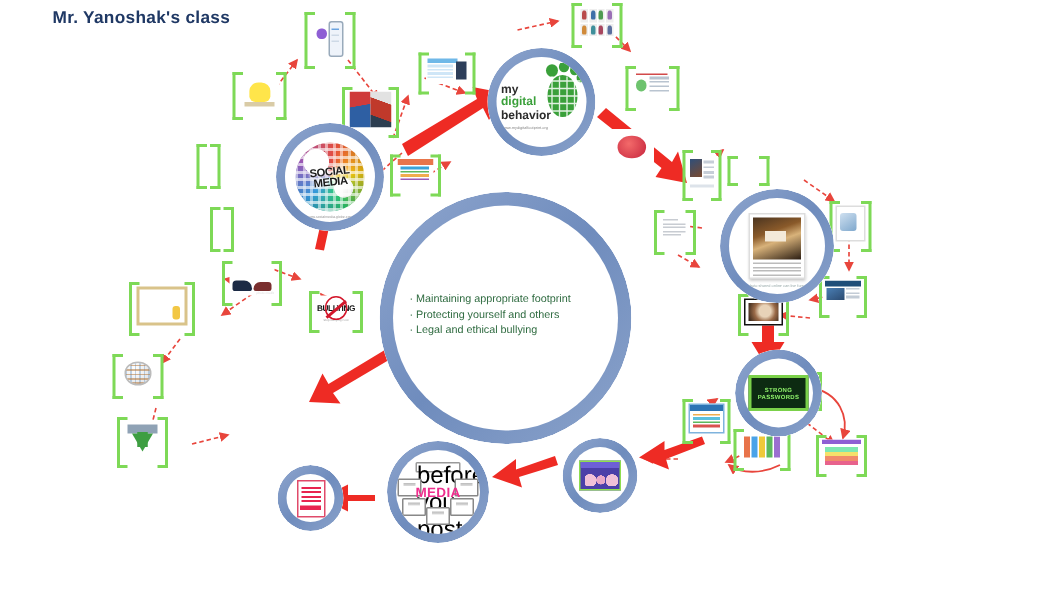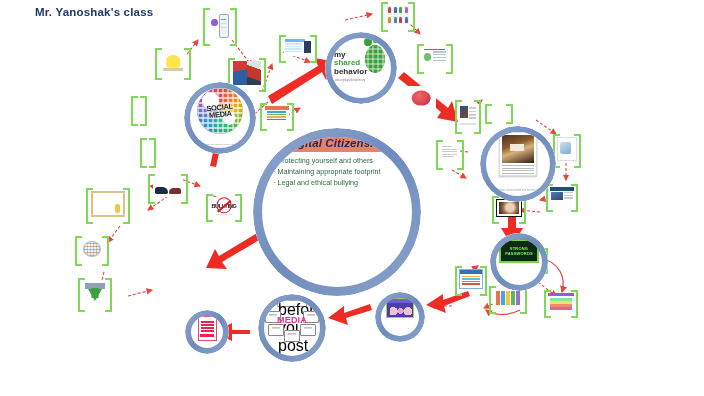--- a/index.html
+++ b/index.html
@@ -39,21 +39,21 @@
     box-sizing:border-box;
     background:linear-gradient(135deg,#8fa6ce 0%,#6f8cbd 50%,#8ba3cb 100%);
     -webkit-mask:radial-gradient(circle, transparent 0 calc(50% - 5px), #000 calc(50% - 5px) 50%);
             mask:radial-gradient(circle, transparent 0 calc(50% - 5px), #000 calc(50% - 5px) 50%);
     border:none;
   }
   .bubble .inner{
     position:absolute;
     inset:6px;border-radius:50%;
     background:#fff;
-    display:flex;justify-content:center;
+    display:flex;align-items:center;justify-content:center;
     overflow:hidden;
   }
 
   
   #bubble-center{left:253px;top:128px;width:168px;height:168px;}
   #bubble-center .inner{inset:9px;}
   .center-content{
     width:140px;text-align:left;
     transform:translateY(-2px);
   }
@@ -761,36 +761,35 @@
             <ellipse cx="23" cy="5" rx="3" ry="3.2"></ellipse>
             <ellipse cx="27" cy="10" rx="2.6" ry="2.8"></ellipse>
           </g>
           <g stroke="#fff" stroke-width=".9" opacity=".85">
             <path d="M5,12 H27 M5,17 H27 M5,22 H27 M5,27 H27 M5,32 H27"></path>
             <path d="M8,9 V36 M13,9 V36 M18,9 V36 M23,9 V36"></path>
           </g>
         </svg>
         <div class="foot-text">
           <div>my</div>
-          <div class="w2">shared</div>
+          <div class="w2">digital</div>
           <div>behavior</div>
         </div>
         <div class="foot-credit">www.mydigitalfootprint.org</div>
       </div>
     </div>
   </div>
 
   <div class="bubble" id="bubble-center">
     <div class="ring"></div>
     <div class="inner">
       <div class="center-content">
-        <div class="dc-banner">Digital Citizenship</div>
         <ul class="dc-list">
+          <li>Maintaining appropriate footprint</li>
           <li>Protecting yourself and others</li>
-          <li>Maintaining appropriate footprint</li>
           <li>Legal and ethical bullying</li>
         </ul>
       </div>
     </div>
   </div>
 
   <div class="bubble" id="bubble-photo">
     <div class="ring"></div>
     <div class="inner">
       <div class="photo-card">

